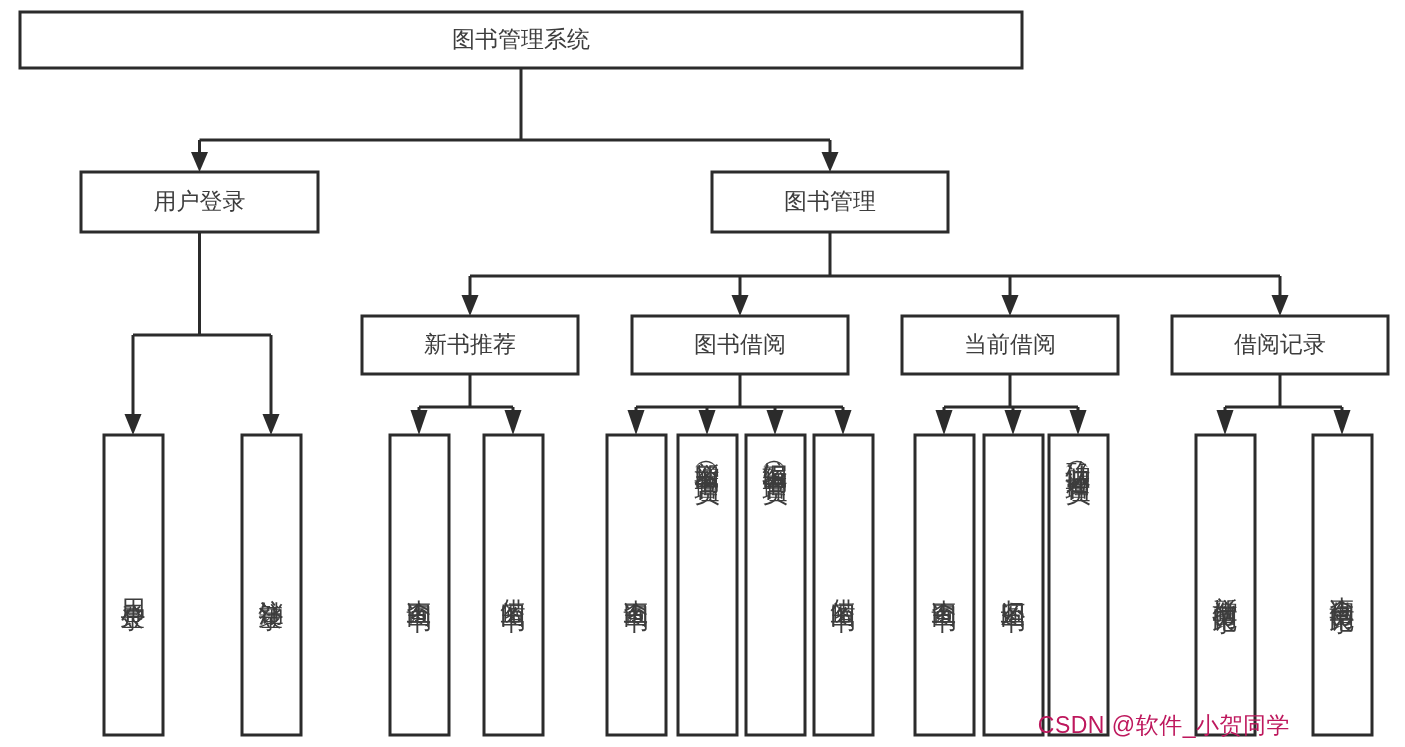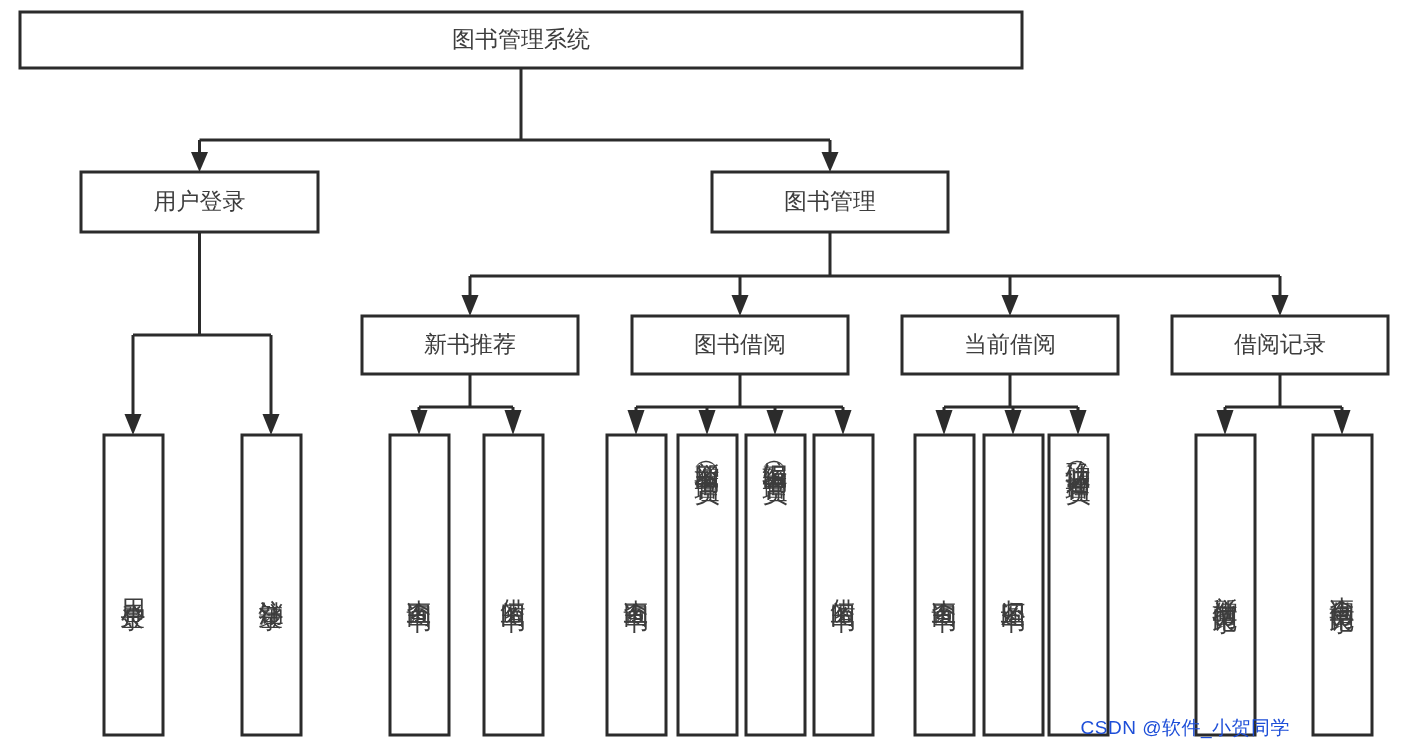--- a/index.html
+++ b/index.html
@@ -64,22 +64,22 @@
     letter-spacing: 3px;
     color: #3d3d3d;
     white-space: nowrap;
     text-align: center;
   }
   .watermark {
     position: absolute;
     right: 8px;
     bottom: 6px;
     font-family: "Liberation Sans", "DejaVu Sans", sans-serif;
-    font-size: 19px;
-    color: #1d4ed8;
+    font-size: 23px;
+    color: #be185d;
     letter-spacing: 0.5px;
     white-space: nowrap;
   }
 </style>
 </head>
 <body>
 
 <div id="diagram-root">
 
   <svg class="diagram" viewBox="0 0 1405 747">

